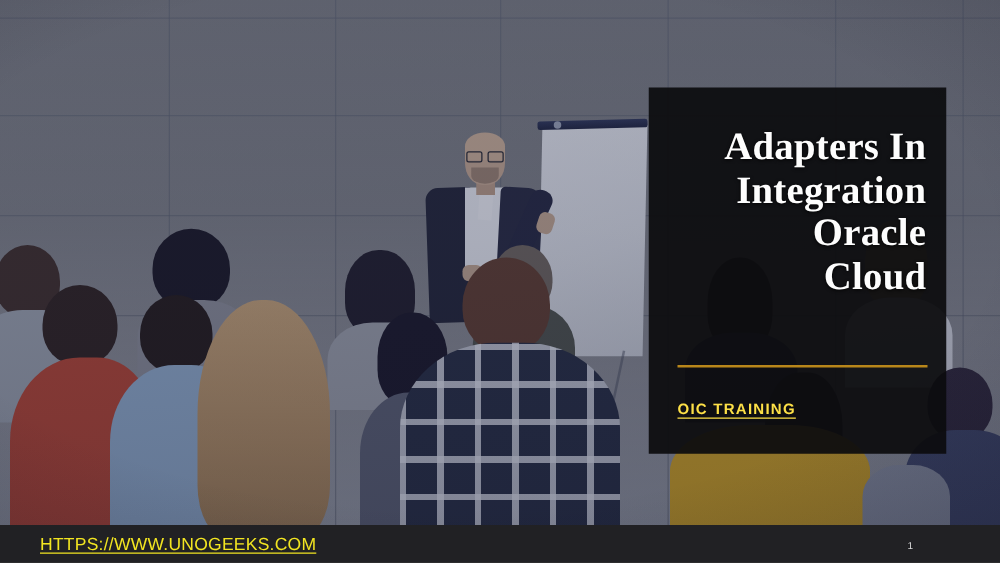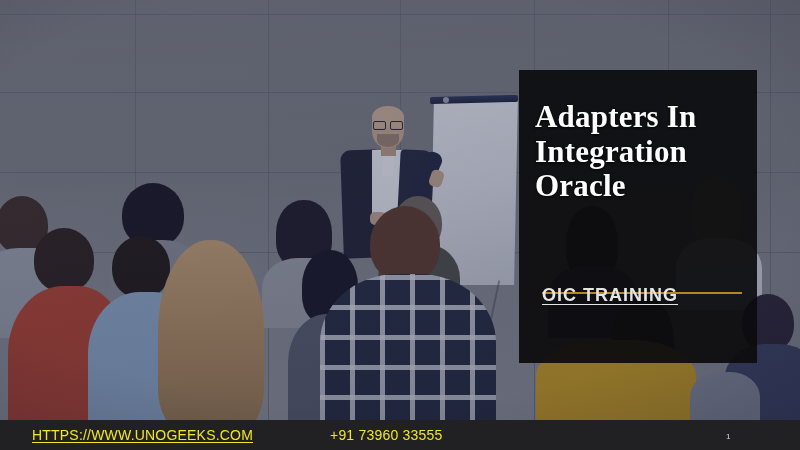--- a/index.html
+++ b/index.html
@@ -204,39 +204,39 @@
     width: 238px; height: 293px;
     background: rgba(12,12,14,0.93);
     box-sizing: border-box;
     padding: 30px 16px 0 16px;
   }
   .title-text {
     color: #fdfdfd;
     font-family: "Liberation Serif", "DejaVu Serif", serif;
     font-size: 31px;
     line-height: 1.12;
-    text-align: left;
+    text-align: right;
     letter-spacing: 0.2px;
     margin: 0;
     text-shadow: 0 1px 3px rgba(0,0,0,0.9);
   }
   .title-line { display: block; }
 
   .rule {
     position: absolute;
     left: 542px; top: 292px;
     width: 200px; height: 2px;
     background: #b8861a;
   }
   .subtitle {
     position: absolute;
-    left: 542px; top: 285px;
-    font-size: 18px;
+    left: 542px; top: 320px;
+    font-size: 12px;
     font-weight: bold;
-    color: #e5e5e5;
+    color: #fde047;
     letter-spacing: 1.0px;
     text-decoration: underline;
     text-underline-offset: 3px;
   }
   .byline {
     position: absolute;
     right: 27px; top: 329px;
     font-size: 13px;
     font-weight: bold;
     color: #f2e521;
@@ -398,29 +398,29 @@
 
     <div class="tint"></div>
     <div class="vignette"></div>
   </div>
 
   <div class="title-panel">
     <h1 class="title-text">
       <span class="title-line">Adapters In</span>
       <span class="title-line">Integration</span>
       <span class="title-line">Oracle</span>
+      <span class="title-line">Cloud</span>
     </h1>
   </div>
 
   <div class="rule"></div>
 
   <div class="subtitle">OIC TRAINING</div>
 
 
   <div class="footer">
     <div class="footer-inner">
       <a class="f-item f-url" href="#">HTTPS://WWW.UNOGEEKS.COM</a>
-      <span class="f-item f-phone">+91 73960 33555</span>
       <span class="f-page">1</span>
     </div>
   </div>
 
 </div>
 
 </body></html>

